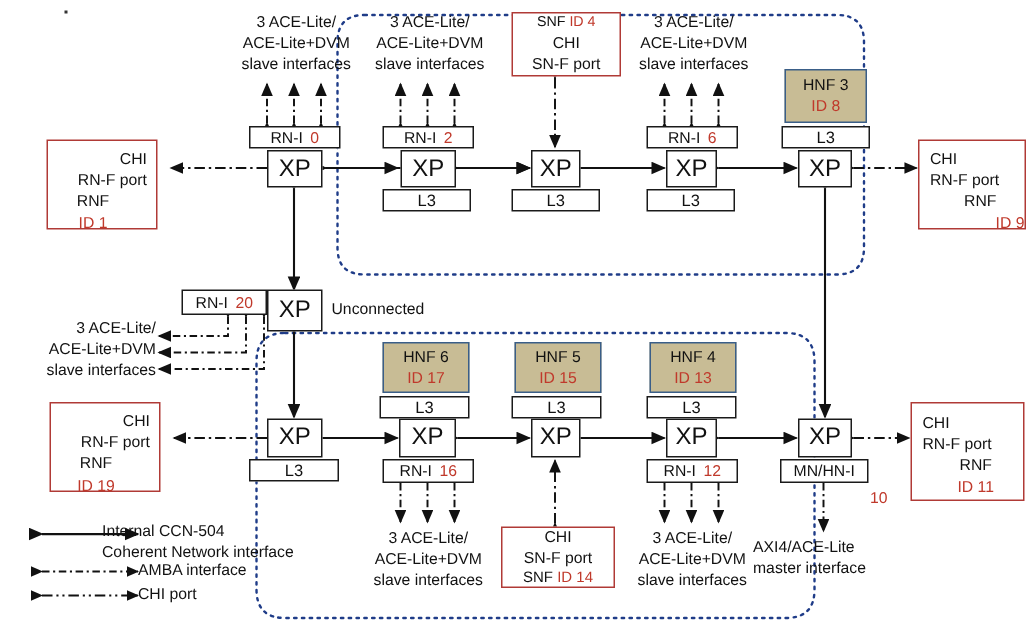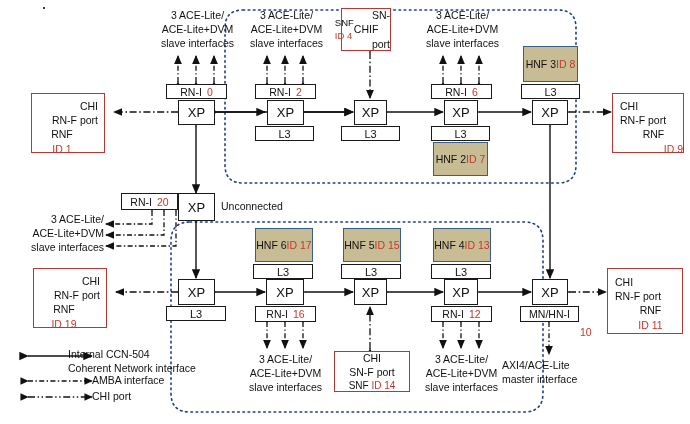--- a/index.html
+++ b/index.html
@@ -2,24 +2,24 @@
 <html><head>
 <meta charset="utf-8">
 <style>
   html,body{margin:0;padding:0;background:#ffffff;}
   body{font-family:"Liberation Sans","DejaVu Sans",sans-serif;}
   #stage{position:relative;width:690px;height:424px;background:#fff;overflow:hidden;}
   svg#wires{position:absolute;left:0;top:0;width:690px;height:424px;pointer-events:none;}
 
   .node{position:absolute;box-sizing:border-box;background:#fff;border:1px solid #1a1a1a;
         display:flex;align-items:center;justify-content:center;font-size:11px;color:#111;z-index:3;}
-  .xp{font-size:13px;}
+  .xp{font-size:16px;}
   .l3{font-size:11px;}
   .hnf{position:absolute;box-sizing:border-box;background:#c8bc95;border:1px solid #3a5e88;
-       display:flex;flex-direction:row;align-items:center;justify-content:center;z-index:3;
+       display:flex;flex-direction:column;align-items:center;justify-content:center;z-index:3;
        font-size:10.5px;color:#111;line-height:1.35;}
   .hnf .idtxt{color:#c0392b;}
   .rni{position:absolute;box-sizing:border-box;background:#fff;border:1px solid #1a1a1a;
        display:flex;align-items:center;justify-content:center;gap:5px;font-size:10.5px;color:#111;z-index:3;}
   .rni .idtxt{color:#c0392b;}
   .redbox{position:absolute;box-sizing:border-box;background:#fff;border:1.6px solid #b03a36;
           z-index:3;font-size:10.5px;color:#111;line-height:1.35;}
   .redbox .idtxt{color:#c0392b;}
   .lbl{position:absolute;font-size:10.5px;color:#111;line-height:1.35;z-index:4;}
   .lbl.c{text-align:center;}
@@ -130,22 +130,22 @@
     <div>3 ACE-Lite/</div>
     <div>ACE-Lite+DVM</div>
     <div>slave interfaces</div>
   </div>
   <div class="lbl c" style="left:405px;top:8px;width:115px">
     <div>3 ACE-Lite/</div>
     <div>ACE-Lite+DVM</div>
     <div>slave interfaces</div>
   </div>
 
-  <div class="redbox" style="left:341px;top:8px;width:50px;height:43px;
-       display:flex;flex-direction:row;align-items:center;justify-content:flex-end">
+  <div class="redbox" style="left:341px;top:8px;width:73px;height:43px;
+       display:flex;flex-direction:column;align-items:center;justify-content:flex-start">
     <div style="font-size:9.5px">
       <span>SNF</span>
       <span class="idtxt">ID 4</span>
     </div>
     <div>CHI</div>
     <div>SN-F port</div>
   </div>
 
   <div class="rni" style="left:166px;top:84px;width:61px;height:15px">
     <span>RN-I</span>
@@ -187,24 +187,20 @@
   <div class="node l3" style="left:255px;top:126px;width:59px;height:15px">
     <span>L3</span>
   </div>
 
   <div class="node l3" style="left:341px;top:126px;width:59px;height:15px">
     <span>L3</span>
   </div>
 
   <div class="node l3" style="left:431px;top:126px;width:59px;height:15px">
     <span>L3</span>
-  </div>
-  <div class="hnf" style="left:433px;top:142px;width:55px;height:34px">
-    <div>HNF 2</div>
-    <div class="idtxt">ID 7</div>
   </div>
 
   <div class="redbox" style="left:31px;top:93px;width:74px;height:60px;padding:5px 6px 0 0;text-align:right">
     <div>CHI</div>
     <div>RN-F port</div>
     <div style="text-align:center;padding-right:6px">RNF</div>
     <div class="idtxt" style="text-align:center;padding-right:6px">ID 1</div>
   </div>
 
   <div class="redbox" style="left:612px;top:93px;width:72px;height:60px;padding:5px 0 0 7px;text-align:left">

